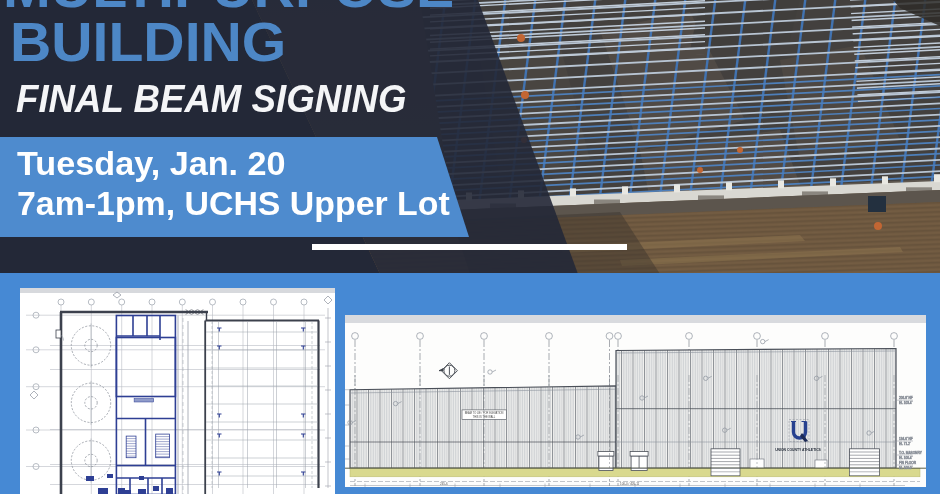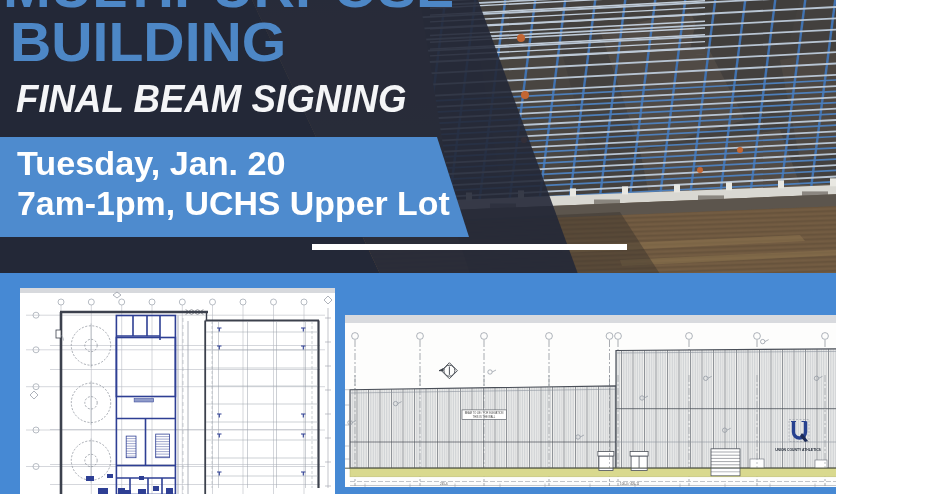--- a/index.html
+++ b/index.html
@@ -1,15 +1,15 @@
 <!DOCTYPE html>
 <html><head><meta charset="utf-8">
 <style>
   html,body{margin:0;padding:0;background:#ffffff}
-  #c{position:relative;width:836px;height:494px;overflow:hidden;font-family:"Liberation Sans",sans-serif}
+  #c{position:relative;width:940px;height:494px;overflow:hidden;font-family:"Liberation Sans",sans-serif}
   .abs{position:absolute}
 </style></head>
 <body>
 <div id="c">
 
   <div class="abs" style="top:0;left:0;width:940px;height:274px">
       <svg width="940" height="274" viewBox="0 0 940 274" style="position:absolute;top:0;left:0">
 <defs>
 <linearGradient id="gdirt" x1="0" y1="0" x2="0" y2="1">
             <stop offset="0" stop-color="#4e4a45"></stop>

